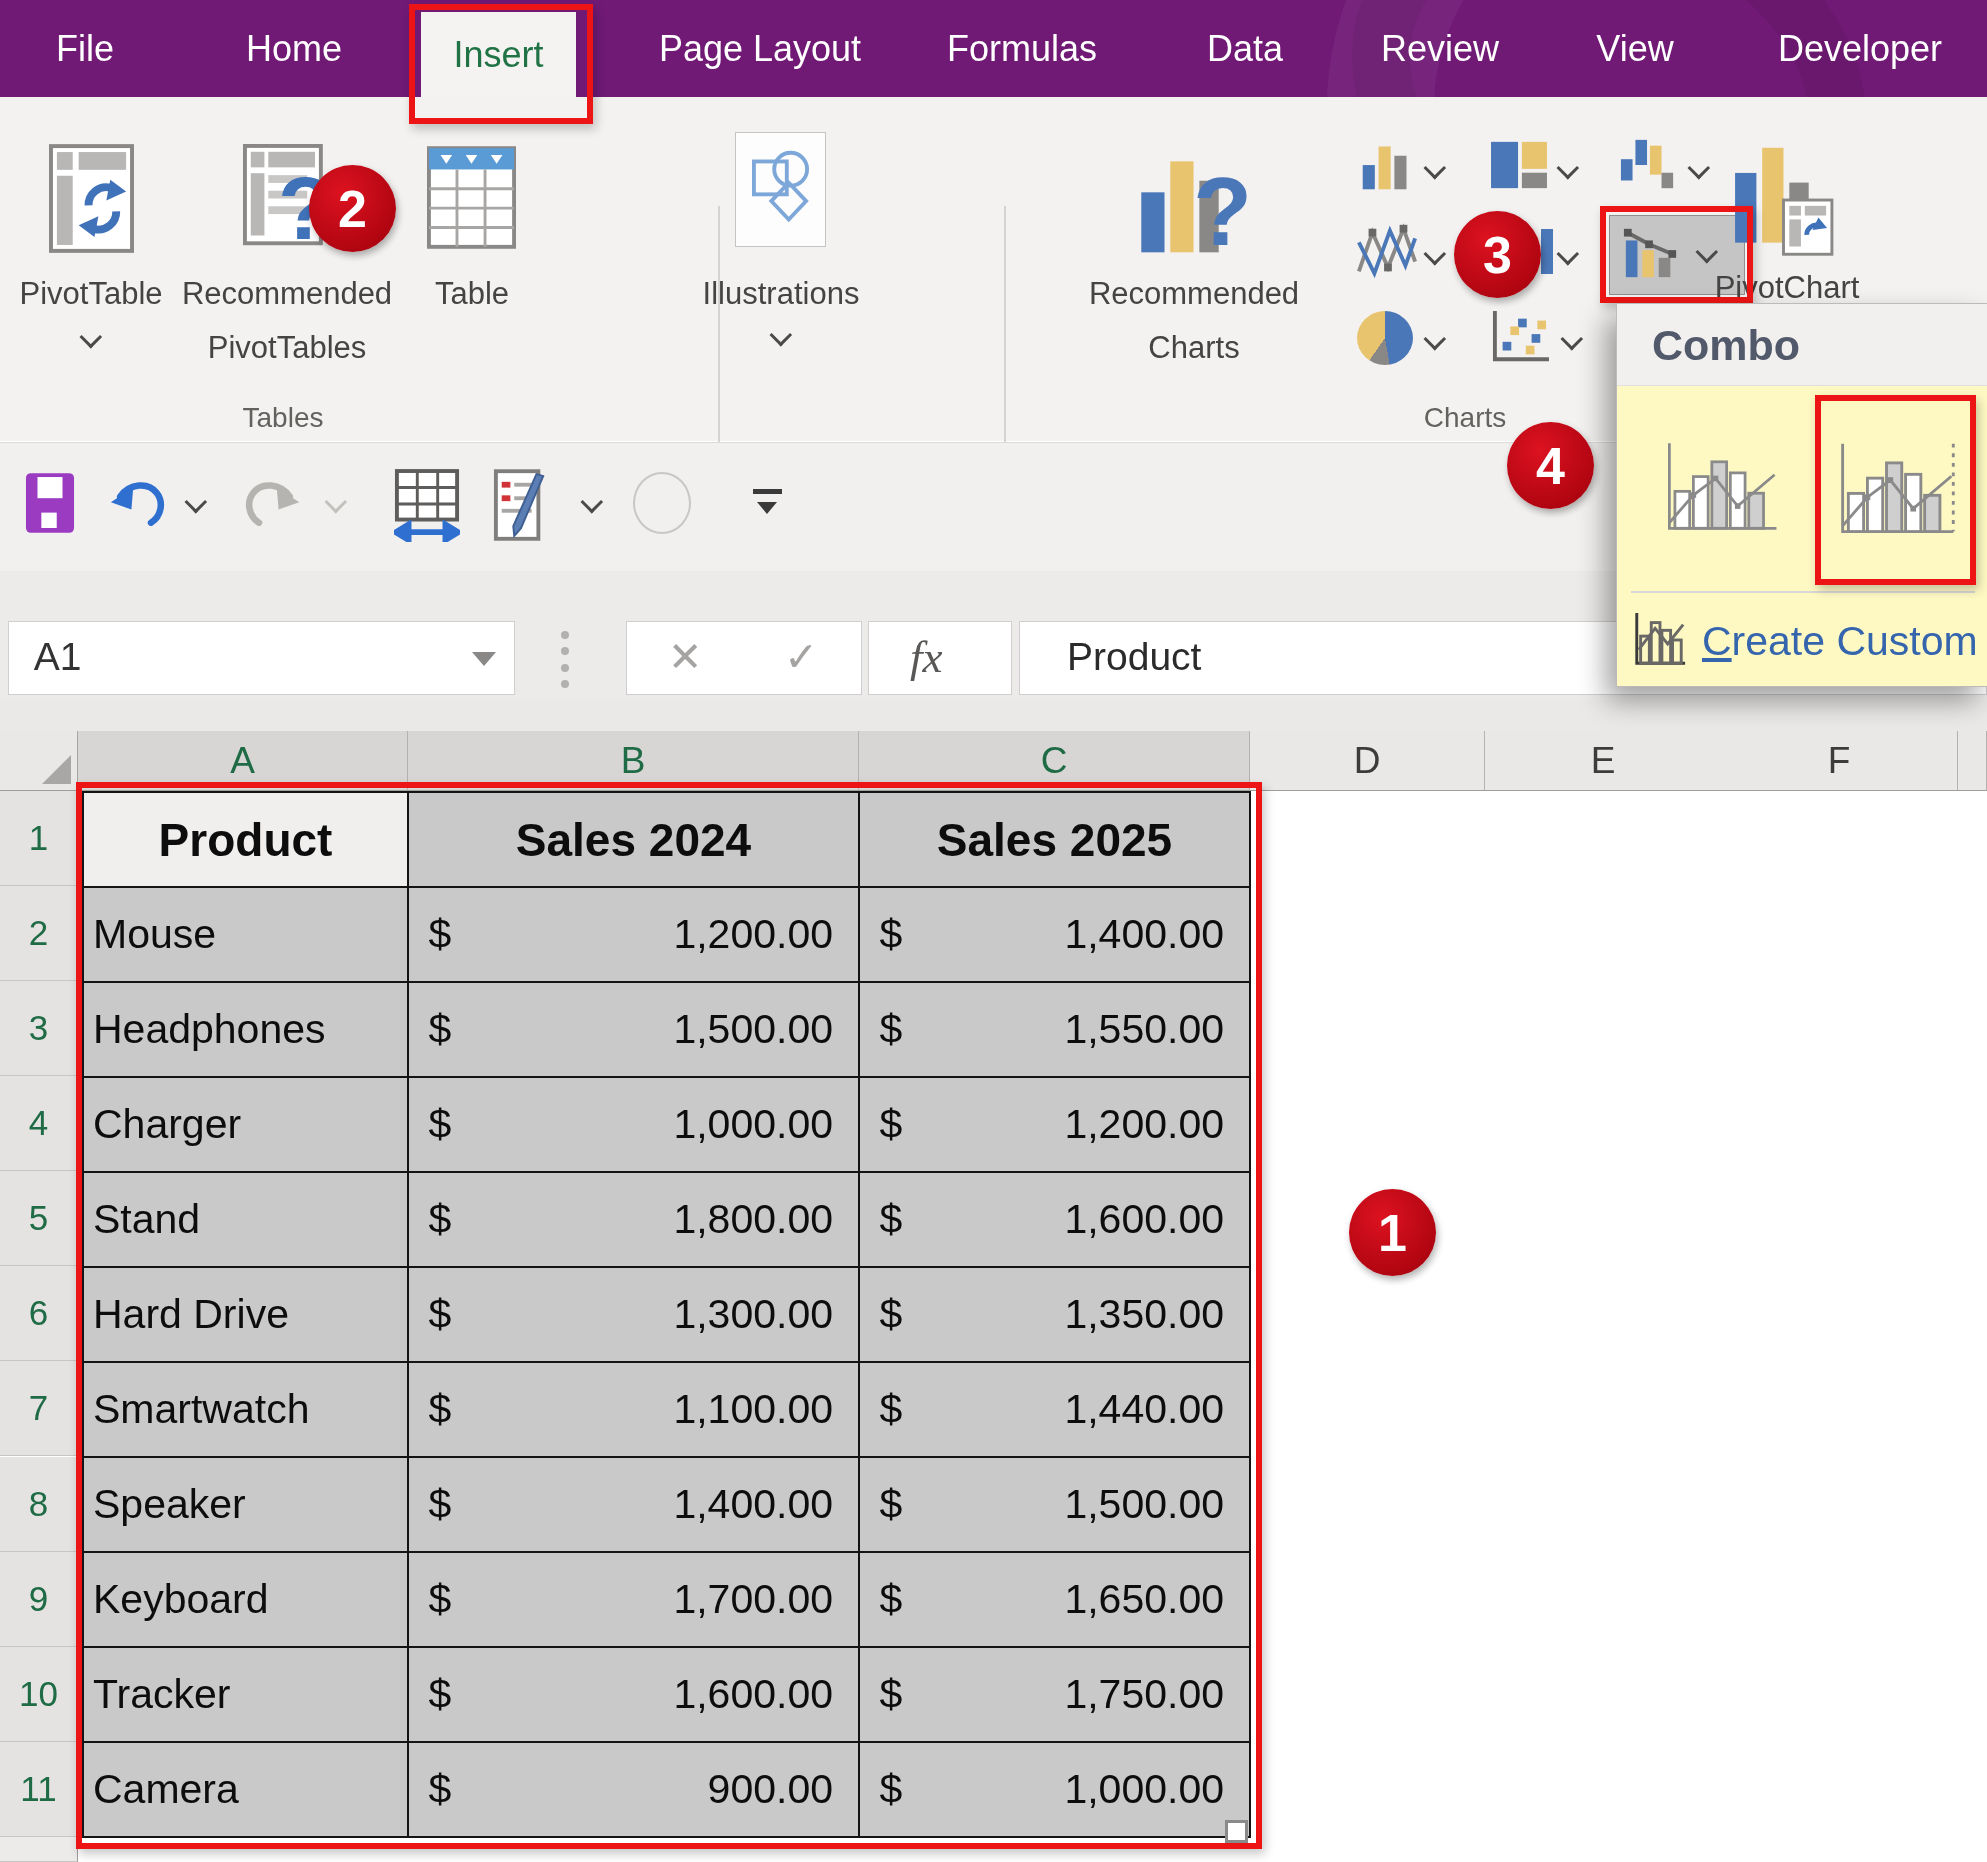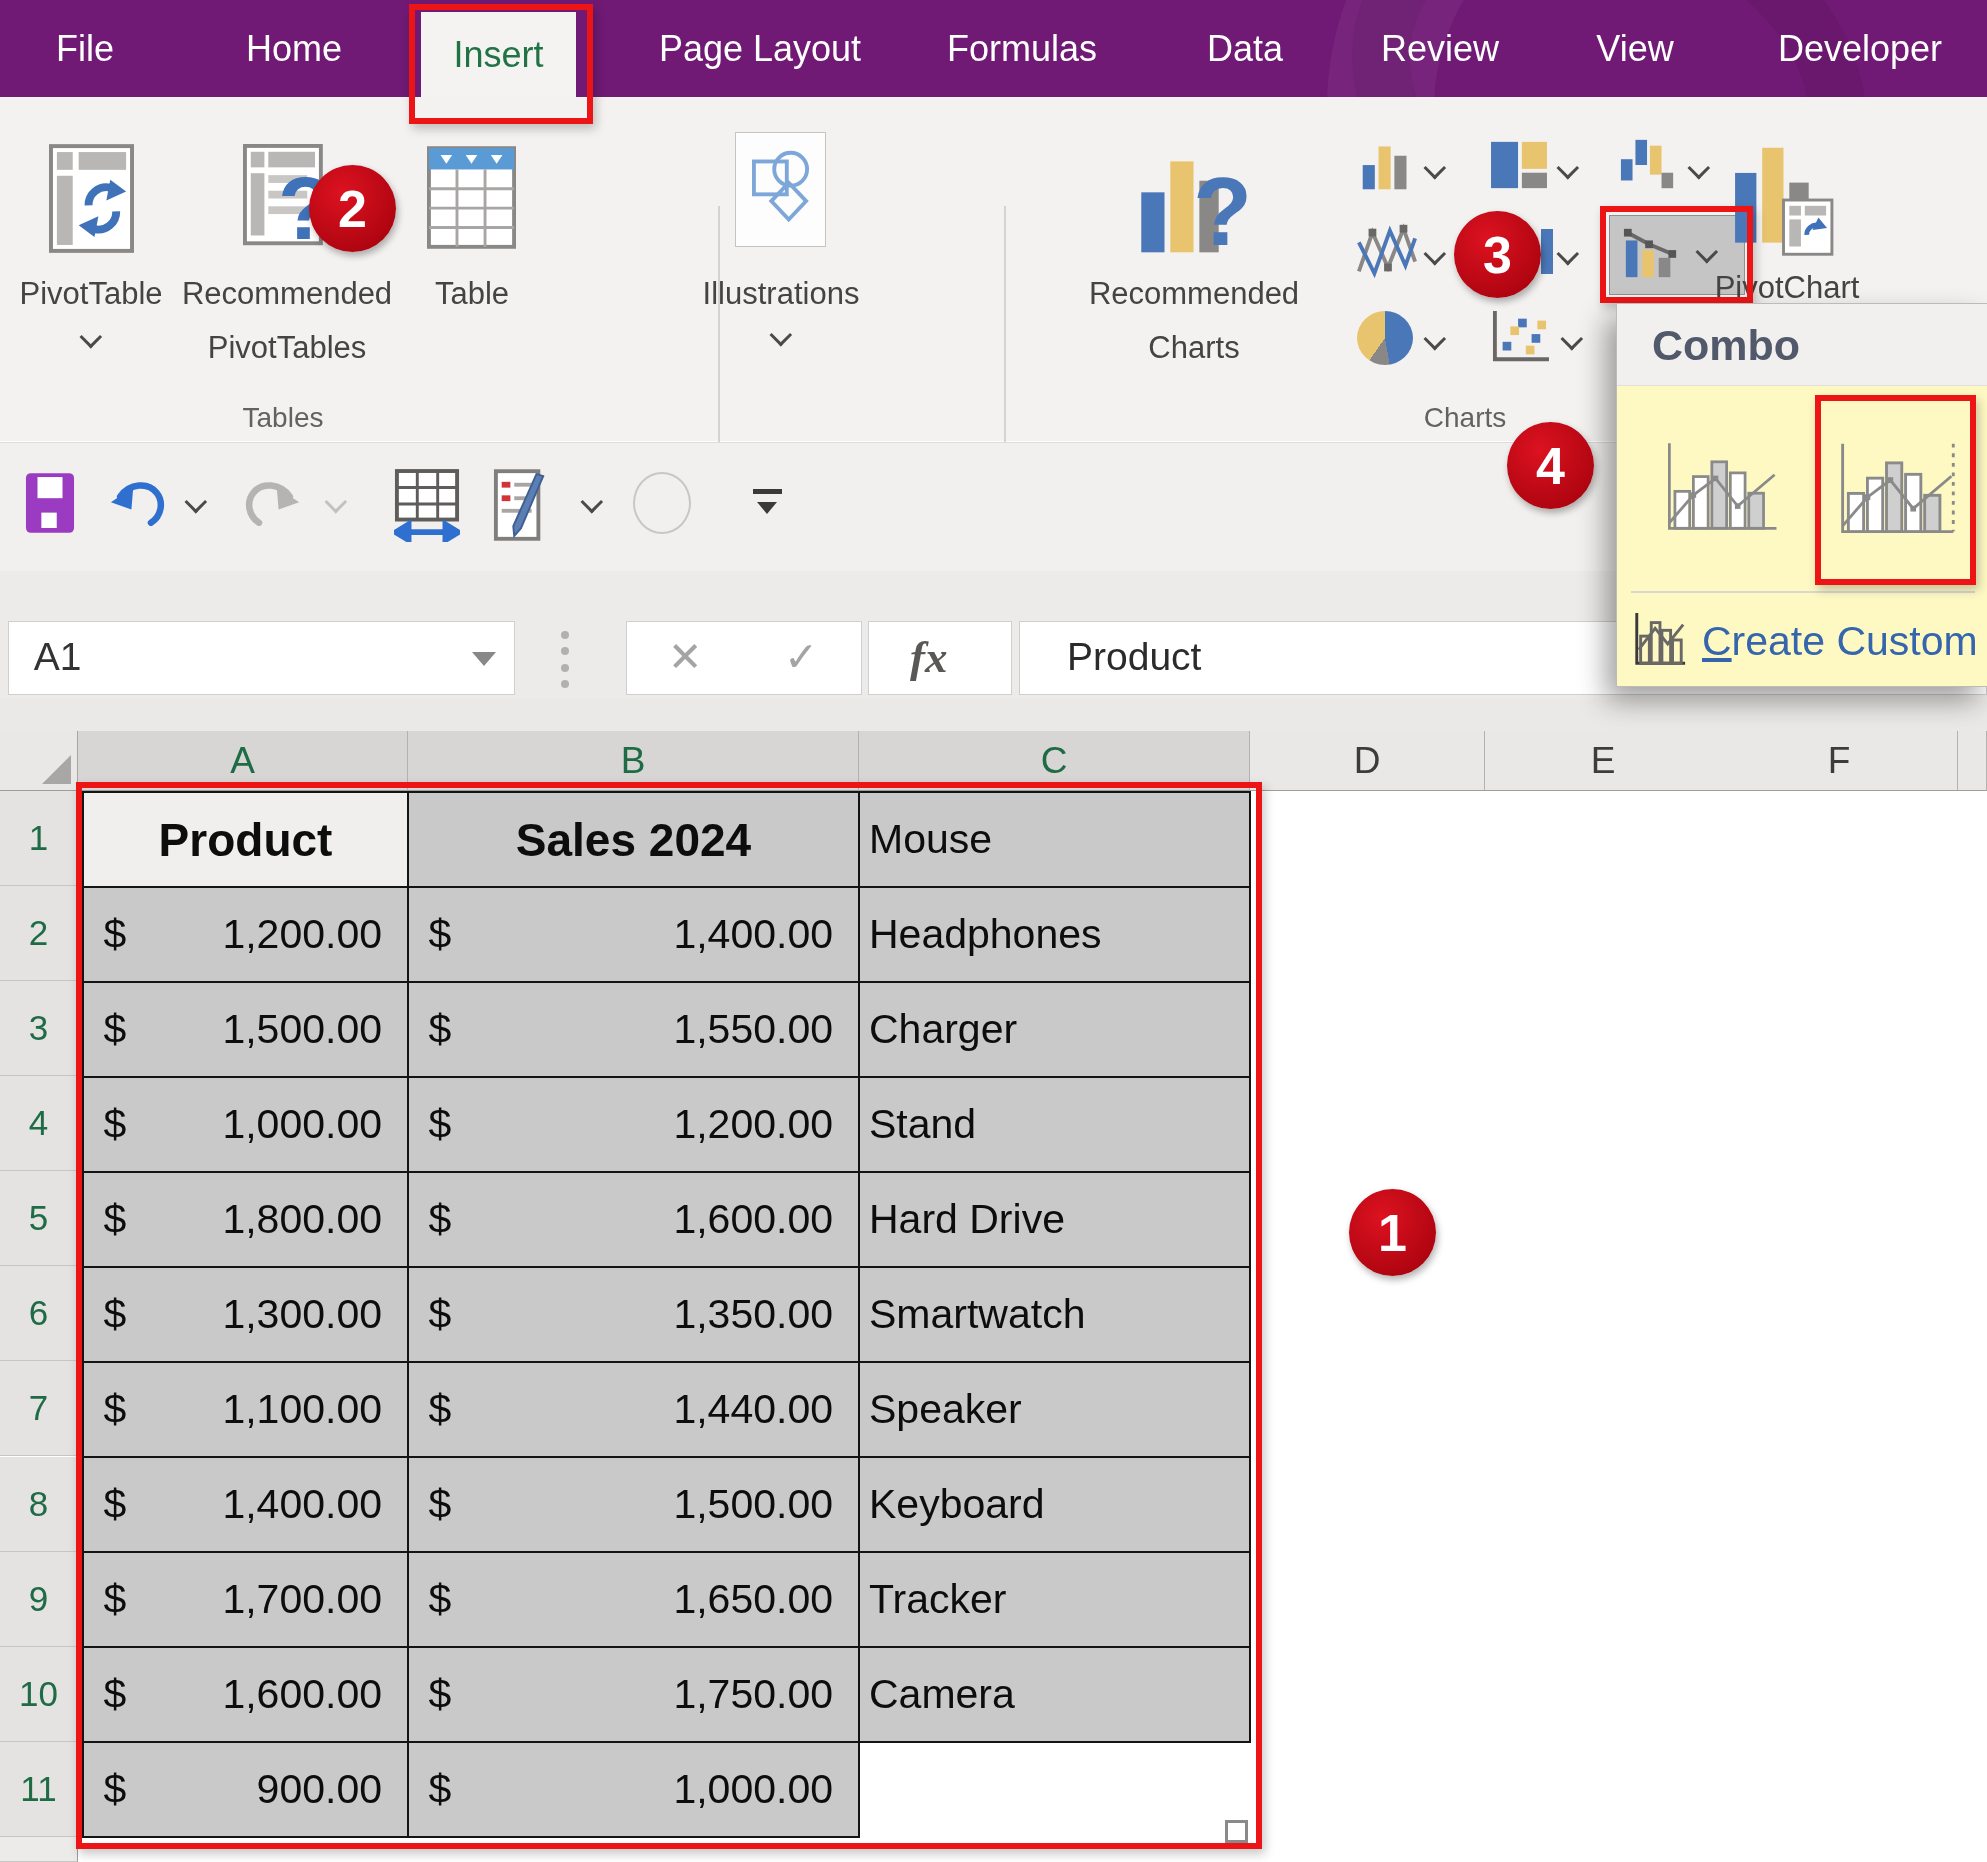--- a/index.html
+++ b/index.html
@@ -45,21 +45,21 @@
 
   
   .frow{position:absolute;left:0;top:571px;width:1987px;height:128px;background:#ecebe9;}
   .fbox{position:absolute;top:621px;height:74px;background:#fff;border:1.9px solid #d0cece;box-sizing:border-box;}
   .namebox-text{position:absolute;left:25px;top:0;height:70px;line-height:70px;font-size:39px;color:#333;}
   .nb-tri{position:absolute;left:472px;top:652px;width:0;height:0;border-left:12.6px solid transparent;
       border-right:12.6px solid transparent;border-top:14.6px solid #8a8886;}
   .dots{position:absolute;left:561px;top:631px;display:flex;flex-direction:column;gap:8.7px;}
   .dots i{width:7.8px;height:7.8px;border-radius:50%;background:#b3b1af;}
   .fglyph{position:absolute;top:621px;height:74px;line-height:72px;font-size:41px;color:#a6a4a2;}
-  .fx{font-family:"Liberation Serif",serif;font-style:italic;font-size:45px;color:#5a5856;font-weight:bold;}
+  .fx{font-family:"Liberation Serif",serif;font-style:italic;font-size:45px;color:#5a5856;}
   .formula-text{position:absolute;left:1067px;top:621px;height:74px;line-height:72px;font-size:39px;color:#2b2b2b;}
 
   
   .sheet-bg{position:absolute;left:0;top:699px;width:1987px;height:1163px;background:#fff;}
   .gapstrip{position:absolute;left:0;top:699px;width:1987px;height:32px;background:#eae9e7;}
   .corner{position:absolute;left:0;top:731px;width:78px;height:60px;background:#e9e8e6;box-sizing:border-box;
       border-right:1.9px solid #a8a6a4;border-bottom:1.9px solid #9f9d9b;}
   .corner .tri{position:absolute;right:5.8px;bottom:5.8px;width:0;height:0;
       border-left:29px solid transparent;border-bottom:29px solid #a9a7a5;}
   .colh{position:absolute;top:731px;height:60px;box-sizing:border-box;background:#e9e8e6;
@@ -342,20 +342,21 @@
 
   <div class="sheet-bg" data-name="worksheet-grid"></div>
   <div class="gapstrip" data-name="formula-bar-bottom-strip"></div>
   <div id="sheet"></div>
   <div class="corner" data-name="select-all-corner">
       <div class="tri" data-name="select-all-triangle-icon"></div>
     </div>
   <div id="data-table" data-name="data-table">
       <div class="cell hdr active-cell" data-name="table-header-product">Product</div>
       <div class="cell hdr" data-name="table-header-sales-2024">Sales 2024</div>
+      <div class="cell hdr" data-name="table-header-sales-2025">Sales 2025</div>
       <div class="cell plabel" data-name="cell-product">Mouse</div>
       <div class="cell money" data-name="cell-sales-2024">
         <span data-name="currency-symbol">$</span>
         <span data-name="amount-value">1,200.00</span>
       </div>
       <div class="cell money" data-name="cell-sales-2025">
         <span data-name="currency-symbol">$</span>
         <span data-name="amount-value">1,400.00</span>
       </div>
       <div class="cell plabel" data-name="cell-product">Headphones</div>

